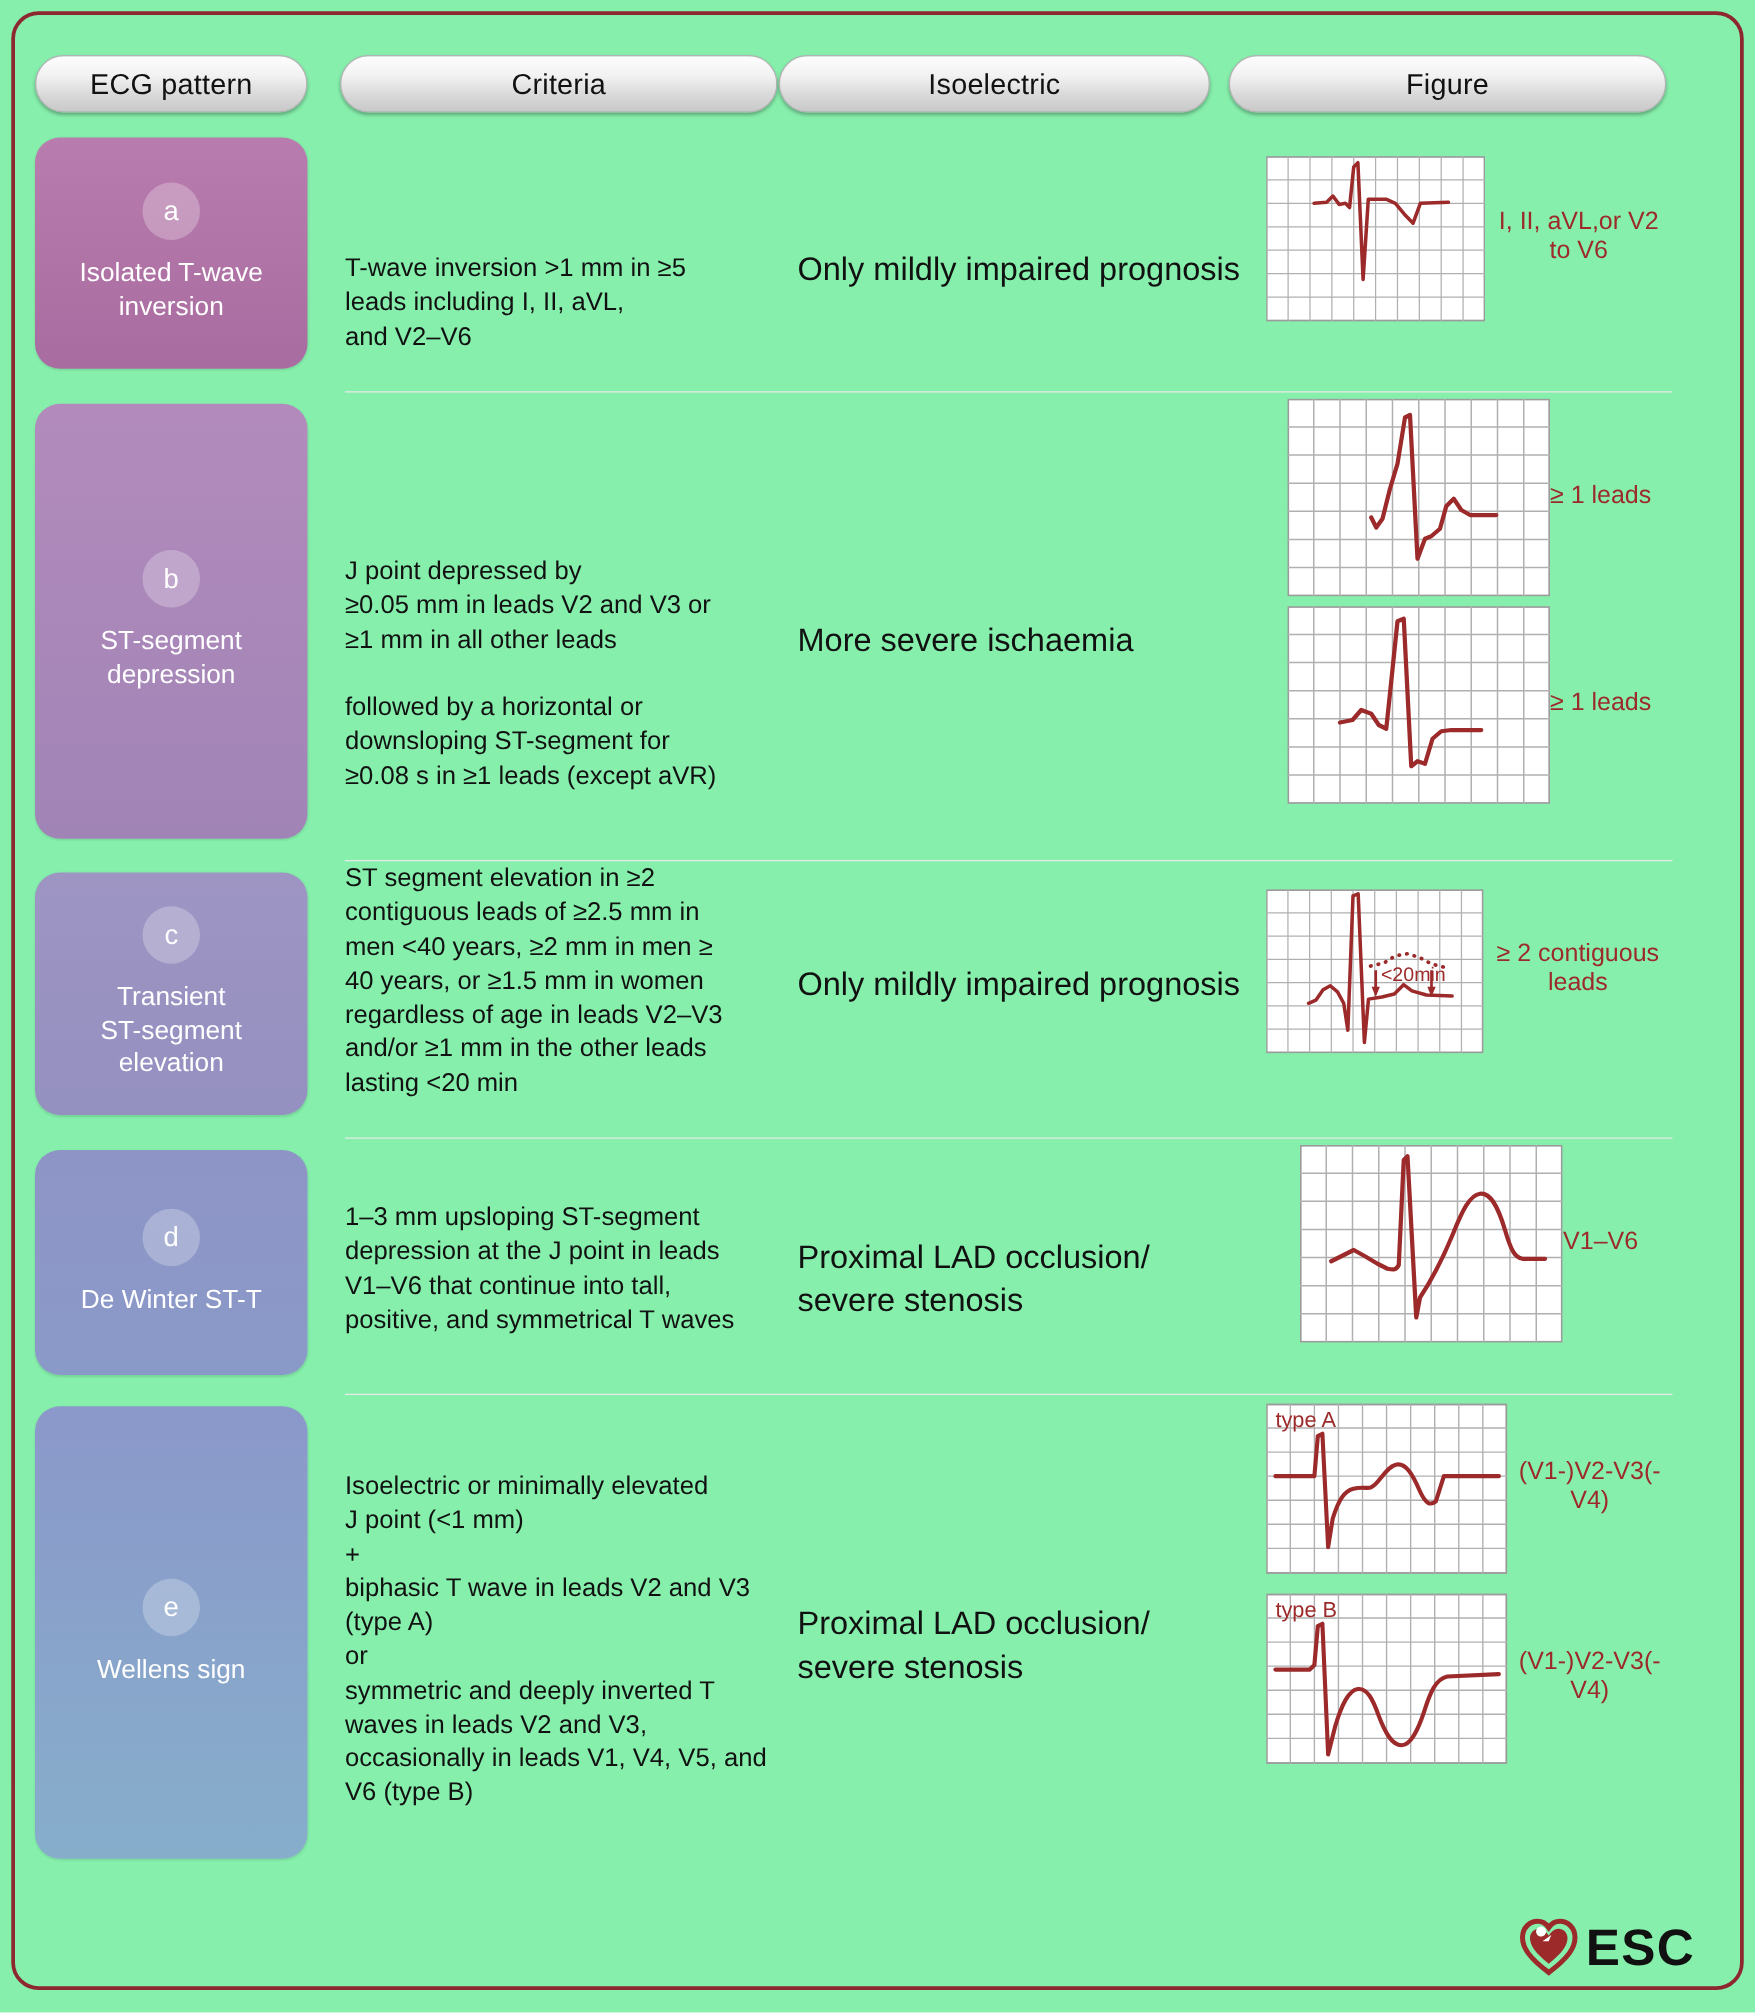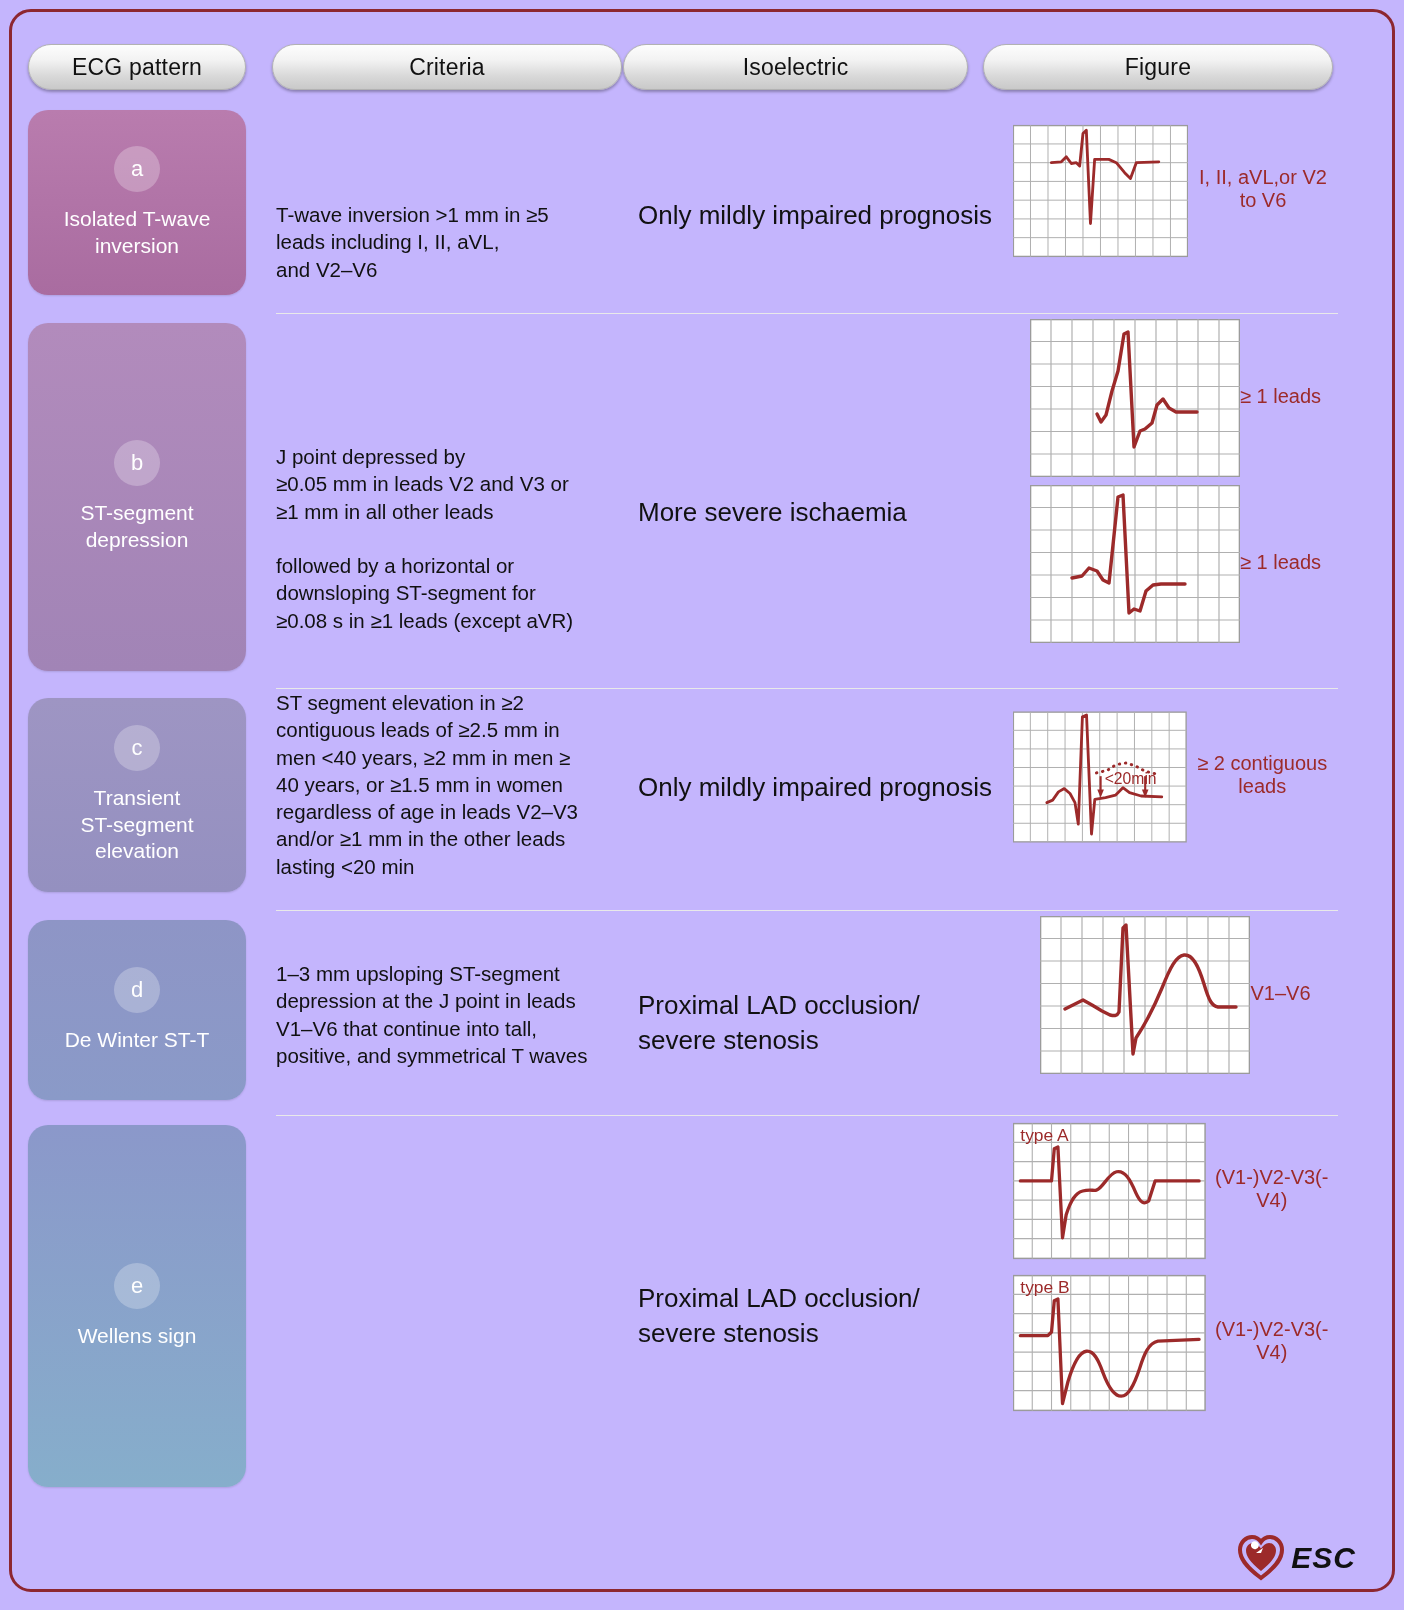--- a/index.html
+++ b/index.html
@@ -5,21 +5,21 @@
   * { box-sizing: border-box; }
   html, body {
     margin: 0; padding: 0;
     background: #ffffff;
     font-family: "Liberation Sans", sans-serif;
   }
   .page {
     position: relative;
     width: 1404px;
     height: 1610px;
-    background: #c4b5fd;
+    background: #86efac;
     overflow: hidden;
   }
   .frame {
     position: absolute;
     left: 9px; top: 9px;
     width: 1386px; height: 1583px;
     border: 3px solid #8d2730;
     border-radius: 22px;
     pointer-events: none;
   }
@@ -368,20 +368,30 @@
         <div class="divider" style="top:203px;"></div>
       </div>
 
       <div class="row" style="height:380px;">
         <div class="cell-pattern" style="top:8px;height:362px;background:linear-gradient(to bottom,#8b98ca,#86aecb);">
           <div class="badge">
               <span>e</span>
             </div>
           <div class="pattern-label">Wellens sign</div>
         </div>
+        <div class="cell-criteria" style="top:58px;">Isoelectric or minimally elevated
+J point (&lt;1 mm)
++
+biphasic T wave  in leads V2 and V3
+(type A)
+or
+symmetric and deeply inverted T
+waves in leads V2 and V3,
+occasionally in leads V1, V4, V5, and
+V6 (type B)</div>
         <div class="cell-signifying" style="top:164px;">Proximal LAD occlusion/
 severe stenosis</div>
         <div class="cell-figure" style="top:0px;">
           <div class="figblock">
             <svg width="210" height="148" viewBox="0 0 210 148">
               <rect x="0.5" y="0.5" width="209" height="147" fill="#fff" stroke="#9b9b9b" stroke-width="1.6"></rect>
               <g stroke="#b0b0b0" stroke-width="1.2">
                 <line x1="21" y1="0" x2="21" y2="148"></line>
                   <line x1="42" y1="0" x2="42" y2="148"></line>
                 <line x1="63" y1="0" x2="63" y2="148"></line>
@@ -435,17 +445,17 @@
 
     </div>
 
     <div class="esc">
       <svg width="48" height="48" viewBox="0 0 48 48" style="margin-right:6px;">
         <path d="M24,44 C8,32 3,24 3,16 C3,8 9,3 15,3 C19,3 22,5 24,8 C26,5 29,3 33,3 C39,3 45,8 45,16 C45,24 40,32 24,44 Z" fill="none" stroke="#9c2a2a" stroke-width="4"></path>
         <path d="M24,37 C13,28 9,22 9,16.5 C9,12 12.5,9 16,9 C19.5,9 22,11.5 24,14.5 C26,11.5 28.5,9 32,9 C35.5,9 39,12 39,16.5 C39,22 35,28 24,37 Z" fill="#9c2a2a"></path>
         <path d="M15,14 a4,4 0 1,1 0.1,0.1" fill="#ffffff"></path>
         <path d="M19,19 L26,14 L24,19 Z" fill="#ffffff"></path>
       </svg>
-      <span style="font-size:30px;font-weight:bold;color:#111;letter-spacing:1px;font-style:italic;">ESC</span>
+      <span style="font-size:41px;font-weight:bold;color:#111;letter-spacing:1px;">ESC</span>
     </div>
 
   </div>
 </div>
 
 </body></html>

